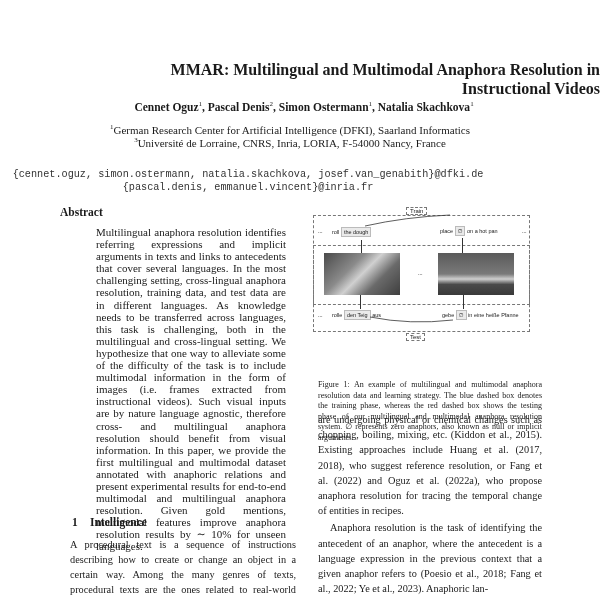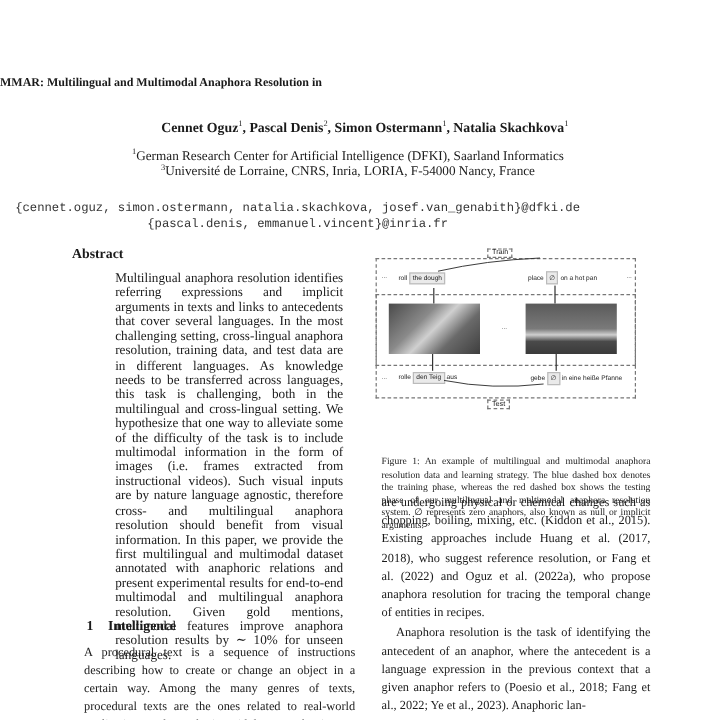--- a/index.html
+++ b/index.html
@@ -1,20 +1,20 @@
 <!DOCTYPE html>
 <html><head>
 <meta charset="utf-8">
 <style>
   html, body { margin:0; padding:0; background:#ffffff; }
   body { width:600px; height:600px; overflow:hidden; position:relative;
          font-family:"Liberation Serif", "DejaVu Serif", serif; color:#1a1a1a; }
   .abs { position:absolute; }
-  .title { left:0; width:600px; top:60px; text-align:left; font-weight:bold;
-           font-size:10px; line-height:19px; }
+  .title { left:0; width:600px; top:60px; text-align:right; font-weight:bold;
+           font-size:16px; line-height:19px; }
   .authors { left:4px; width:600px; top:100px; text-align:center; font-weight:bold;
              font-size:11.5px; line-height:14px; }
   .authors sup, .affil sup { font-size:7px; font-weight:normal; vertical-align:super; line-height:0; }
   .affil { left:0; width:580px; top:124px; text-align:center; font-size:11px; line-height:13px; }
   .emails { left:0; width:496px; top:168px; text-align:center;
             font-family:"Liberation Mono","DejaVu Sans Mono",monospace; font-size:10.2px; line-height:13px; color:#333; }
   .abs-head { top:206px; left:60px; width:225px; font-weight:bold; font-size:11.5px; }
   .abstract { top:226px; left:96px; width:190px; font-size:11px; line-height:12.1px; text-align:justify; }
   .sec-head { top:516px; left:72px; font-weight:bold; font-size:11.5px; }
   .sec-head .num { display:inline-block; width:18px; }
@@ -38,20 +38,21 @@
   .frame.f2 { left:128px; top:48px; width:76px; height:42px;
               background:linear-gradient(180deg,#5a5a5a 0%,#7a7a7a 50%,#cfcfcf 62%,#4a4a4a 75%,#3a3a3a 100%); }
   .vline { position:absolute; width:1px; background:#333; }
   .dash-mark { position:absolute; font-size:6px; color:#555; }
 </style>
 </head>
 <body>
 
 <div class="abs title">
   <div>MMAR: Multilingual and Multimodal Anaphora Resolution in</div>
+  <div>Instructional Videos</div>
 </div>
 
 <div class="abs authors">
   <div>
     <span>Cennet Oguz</span><sup>1</sup>,
     <span>Pascal Denis</span><sup>2</sup>,
     <span>Simon Ostermann</span><sup>1</sup>,
     <span>Natalia Skachkova</span><sup>1</sup>
   </div>
 </div>

